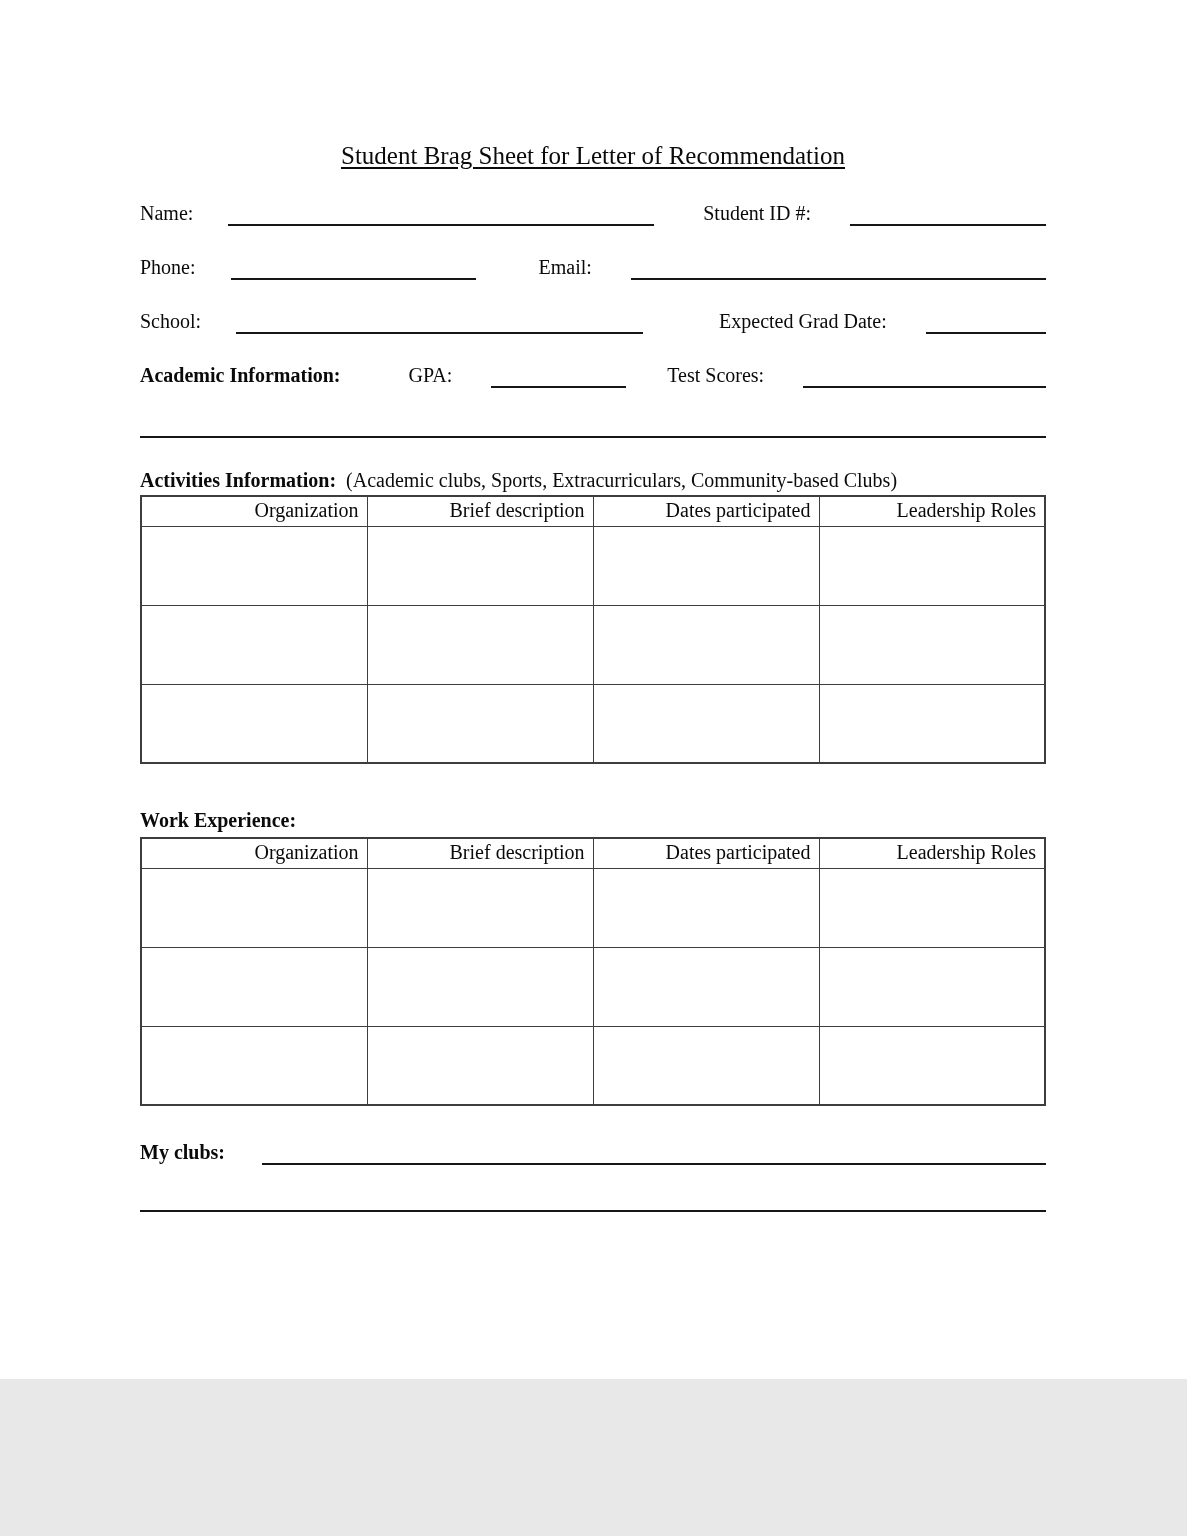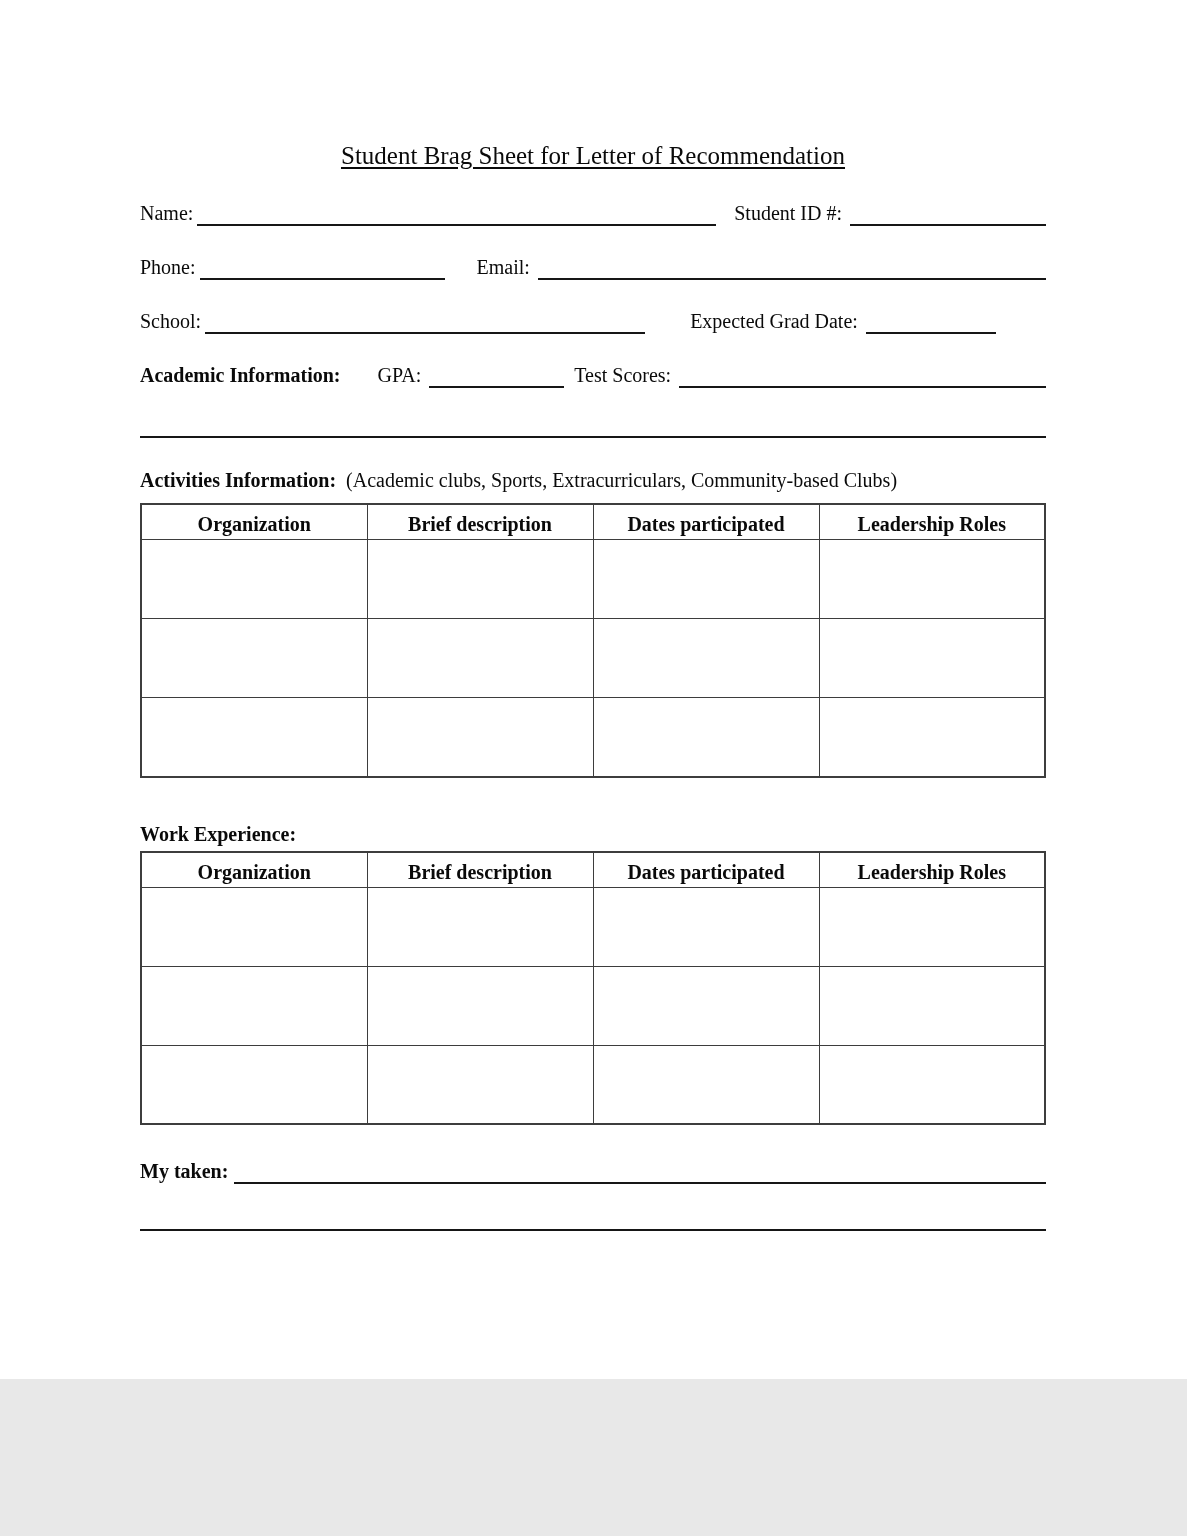--- a/index.html
+++ b/index.html
@@ -24,20 +24,21 @@
     line-height: 29px;
     margin-bottom: 31px;
   }
   .frow {
     display: flex;
     align-items: flex-end;
     font-size: 20px;
     line-height: 25px;
     margin-bottom: 29px;
     white-space: nowrap;
+    gap: 31px;
   }
   .lbl { font-weight: normal; }
   .lbl-b { font-weight: bold; }
   .blank {
     display: inline-block;
     border-bottom: 2px solid #161616;
     height: 25px;
   }
   .ml4  { margin-left: 4px; }
   .ml6  { margin-left: 6px; }
@@ -59,34 +60,34 @@
   }
   .rule-1 { margin-top: 48px; }
   .rule-2 { margin-top: 45px; }
   .section-heading {
     font-size: 20px;
     line-height: 25px;
     margin-top: 30px;
     white-space: nowrap;
   }
   .section-heading .note { font-weight: normal; }
-  .heading-activities { margin-top: 30px; margin-bottom: 10px; }
+  .heading-activities { margin-top: 30px; margin-bottom: 2px; }
   .heading-work { margin-top: 44px; margin-bottom: 4px; }
   table.form-table {
     width: 100%;
     border-collapse: collapse;
     table-layout: fixed;
     border: 2px solid #3d3d3d;
     font-size: 20px;
   }
   table.form-table th {
     border: 1px solid #3d3d3d;
-    font-weight: bold;
-    text-align: center;
-    padding: 8px 8px 3px 8px;
+    font-weight: normal;
+    text-align: right;
+    padding: 2px 8px 3px 8px;
     height: 30px;
     overflow: hidden;
   }
   table.form-table td {
     border: 1px solid #3d3d3d;
     height: 79px;
   }
   .footer-rows { margin-top: 34px; }
 </style>
 </head>
@@ -194,20 +195,20 @@
         <td></td>
         <td></td>
         <td></td>
         <td></td>
       </tr>
     </tbody>
   </table>
 
   <div class="footer-rows">
     <div class="frow">
-      <span class="lbl-b">My taken:</span>
+      <span class="lbl-b">My clubs:</span>
       <span class="blank grow ml6"></span>
     </div>
   </div>
 
   <div class="rule rule-2"></div>
 
 </div>
 
 </body></html>

